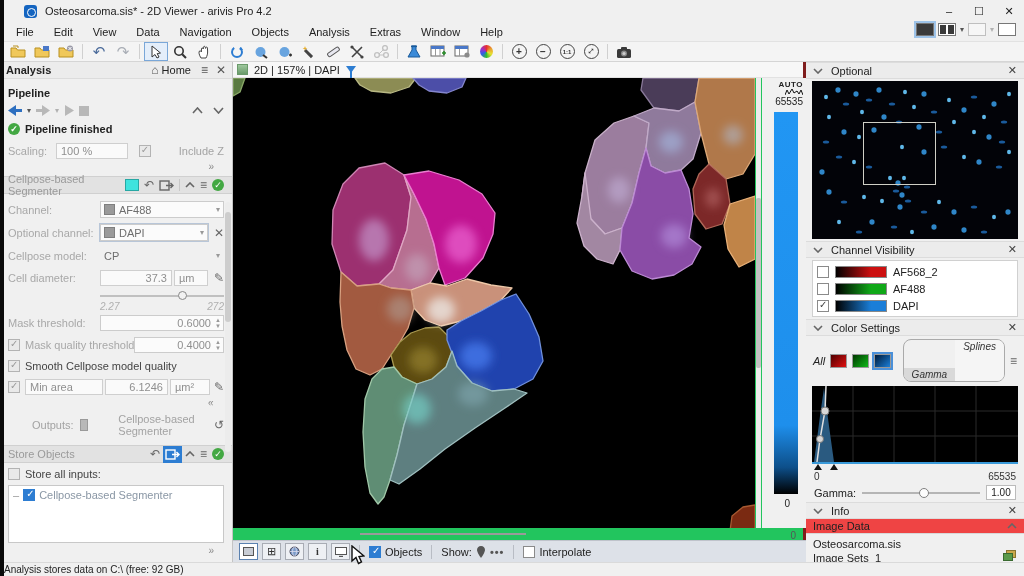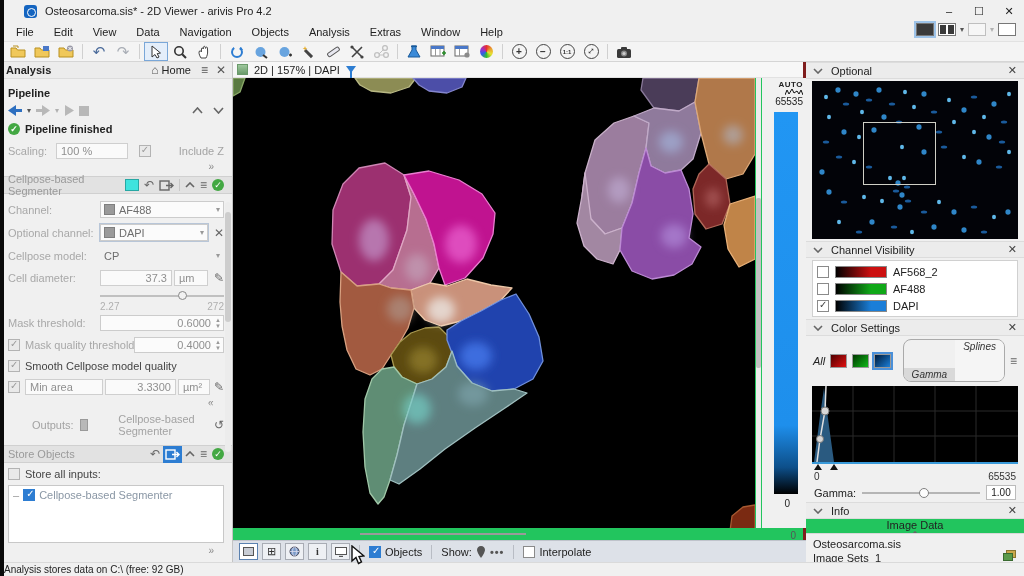--- a/index.html
+++ b/index.html
@@ -60,21 +60,21 @@
   .form-row .lbl { width:92px; color:#a8a8a8; flex:none; }
   .dropdown { flex:1; background:#fbfbfb; border:1px solid #cccccc; height:17px; display:flex; align-items:center; padding:0 3px; gap:4px; color:#6e6e6e; }
   .dropdown .sq { width:11px; height:11px; background:#9a9a9a; border:1px solid #7f7f7f; }
   .dropdown .arr { margin-left:auto; color:#999; font-size:8px; }
   .spin { margin-left:auto; width:126px; background:#fbfbfb; border:1px solid #cccccc; height:16px; display:flex; align-items:center; justify-content:flex-end; padding:0 12px 0 4px; color:#8f8f8f; position:relative; }
   .spin .ud { position:absolute; right:2px; top:1px; font-size:6px; color:#999; line-height:6px; }
   .slider-wrap { padding:2px 8px 0 100px; }
   .slider-track { position:relative; height:10px; }
   .slider-track .line { position:absolute; left:0; right:0; top:4px; height:2px; background:#c0c0c0; }
   .slider-track .handle { position:absolute; top:0; left:63%; width:9px; height:9px; border:1px solid #888; border-radius:50%; background:#f2f2f2; }
-  .slider-labels { display:flex; justify-content:space-between; color:#b0b0b0; font-size:10px; padding:0 8px 0 100px; }
+  .slider-labels { display:flex; justify-content:space-between; color:#b0b0b0; font-size:10px; padding:0 8px 0 100px;font-style:italic; }
   .dbl-chev { color:#888; font-size:10px; margin-left:auto; padding-right:10px; }
   #outputs-row { display:flex; align-items:center; gap:6px; padding:4px 8px; }
   #outputs-row .sq { width:12px; height:12px; background:#b8b8b8; border:1px solid #9a9a9a; }
   #store-list { margin:2px 8px; background:#fff; border:1px solid #c8c8c8; height:58px; padding:3px 4px; }
   #store-list .item { display:flex; align-items:center; gap:4px; color:#8a97a5; }
   #lp-scroll { position:absolute; right:1px; top:140px; width:6px; height:250px; background:#ececec; border-radius:3px; }
   #lp-scroll .thumb { width:6px; height:110px; background:#cdcdcd; border-radius:3px; }
 
   
   #statusbar { position:absolute; left:0; bottom:0; width:1024px; height:14px; background:#f0f0f0; border-top:1px solid #dadada; display:flex; align-items:center; padding-left:4px; font-size:10px; color:#222; }
@@ -121,21 +121,21 @@
   #cs-tabs { margin-left:auto; display:flex; border:1px solid #aaa; border-radius:8px; overflow:hidden; }
   #cs-tabs .tab { padding:1px 8px; font-size:10px; color:#333; background:#f5f5f5; }
   #cs-tabs .tab.sel { background:#d9d9d9;margin-top:28px; }
   #cs-hist-wrap { margin:1px 6px 0; border-bottom:2px solid #3a9ad9; }
   #cs-range { display:flex; justify-content:space-between; padding:1px 8px; color:#333; font-size:10px; }
   #gamma-row { display:flex; align-items:center; gap:6px; padding:2px 8px; }
   #gamma-slider { flex:1; position:relative; height:12px; }
   #gamma-slider .line { position:absolute; left:0; right:0; top:5px; height:2px; background:#b5b5b5; }
   #gamma-slider .handle { position:absolute; left:48%; top:1px; width:10px; height:10px; border:1px solid #808080; border-radius:50%; background:#fdfdfd; }
   #gamma-val { width:30px; height:15px; background:#fff; border:1px solid #bbb; display:flex; align-items:center; justify-content:center; font-size:10px; color:#222; }
-  #info-subhdr { height:15px; background:#22c55e; border-bottom:1px solid #d8d8d8; display:flex; align-items:center; padding:0 7px; color:#222;flex-direction:column; }
+  #info-subhdr { height:15px; background:#ef4444; border-bottom:1px solid #d8d8d8; display:flex; align-items:center; padding:0 7px; color:#222; }
   #info-body { padding:2px 7px; position:relative; color:#222; }
   #info-file { padding:2px 0; }
   .info-row { display:flex; height:13px; }
   .info-row .k { width:62px; }
   #imgsets-icon { position:absolute; right:8px; top:16px; width:13px; height:11px; }
   #imgsets-icon .b { position:absolute; left:3px; top:0; width:10px; height:8px; background:#caa84a; border:1px solid #8a7430; }
   #imgsets-icon .f { position:absolute; left:0; top:3px; width:10px; height:8px; background:#5a9a4a; border:1px solid #3a6a30; }
 </style>
 </head>
 <body>
@@ -445,22 +445,22 @@
         <span class="ud">▲<br>▼</span>
       </span>
   </div>
   <div class="row" style="padding:4px 8px;gap:5px;">
     <span class="cb gray checked"></span>
     <span style="color:#444;">Smooth Cellpose model quality</span>
   </div>
   <div class="form-row">
     <span class="cb gray checked"></span>
     <span class="field" style="width:78px;margin-left:5px;">Min area</span>
-    <span class="field" style="flex:1;justify-content:flex-end;margin-left:2px;">3.3300</span>
-    <span class="field" style="width:32px;margin-left:2px;">µm²</span>
+    <span class="field" style="flex:1;justify-content:flex-end;margin-left:2px;">6.1246</span>
+    <span class="field" style="width:40px;margin-left:2px;">µm²</span>
     <span class="icn" style="margin-left:4px;">✎</span>
   </div>
   <div class="row">
       <span class="dbl-chev" style="transform:rotate(180deg);padding-right:0;padding-left:10px;">»</span>
     </div>
   <div id="outputs-row">
     <span class="dim">Outputs:</span>
     <span class="sq"></span>
     <span class="dim">Cellpose-based Segmenter</span>
     <span class="icn" style="margin-left:auto;">↺</span>

